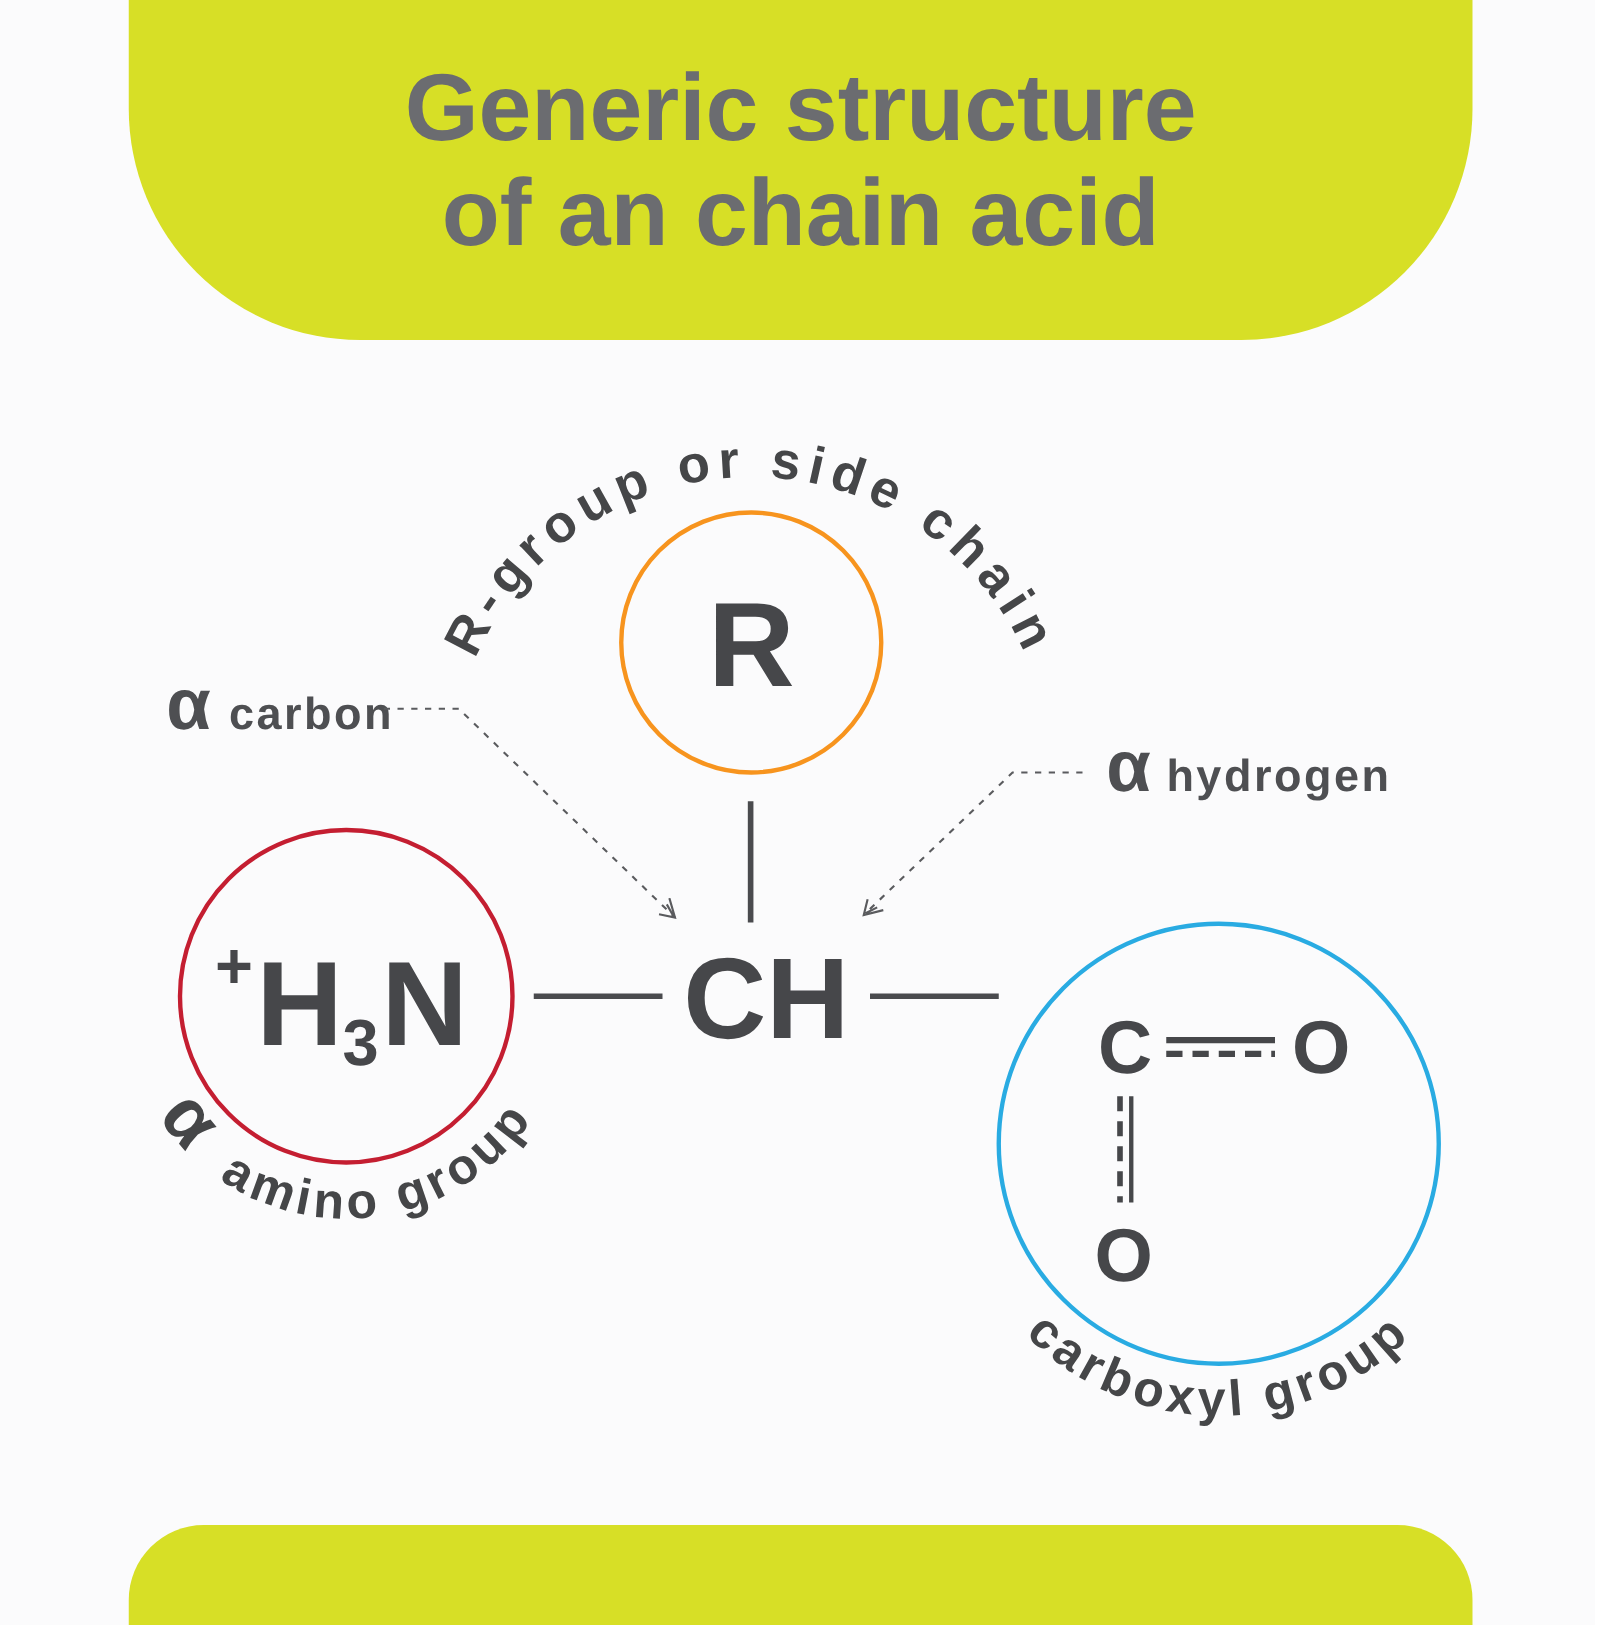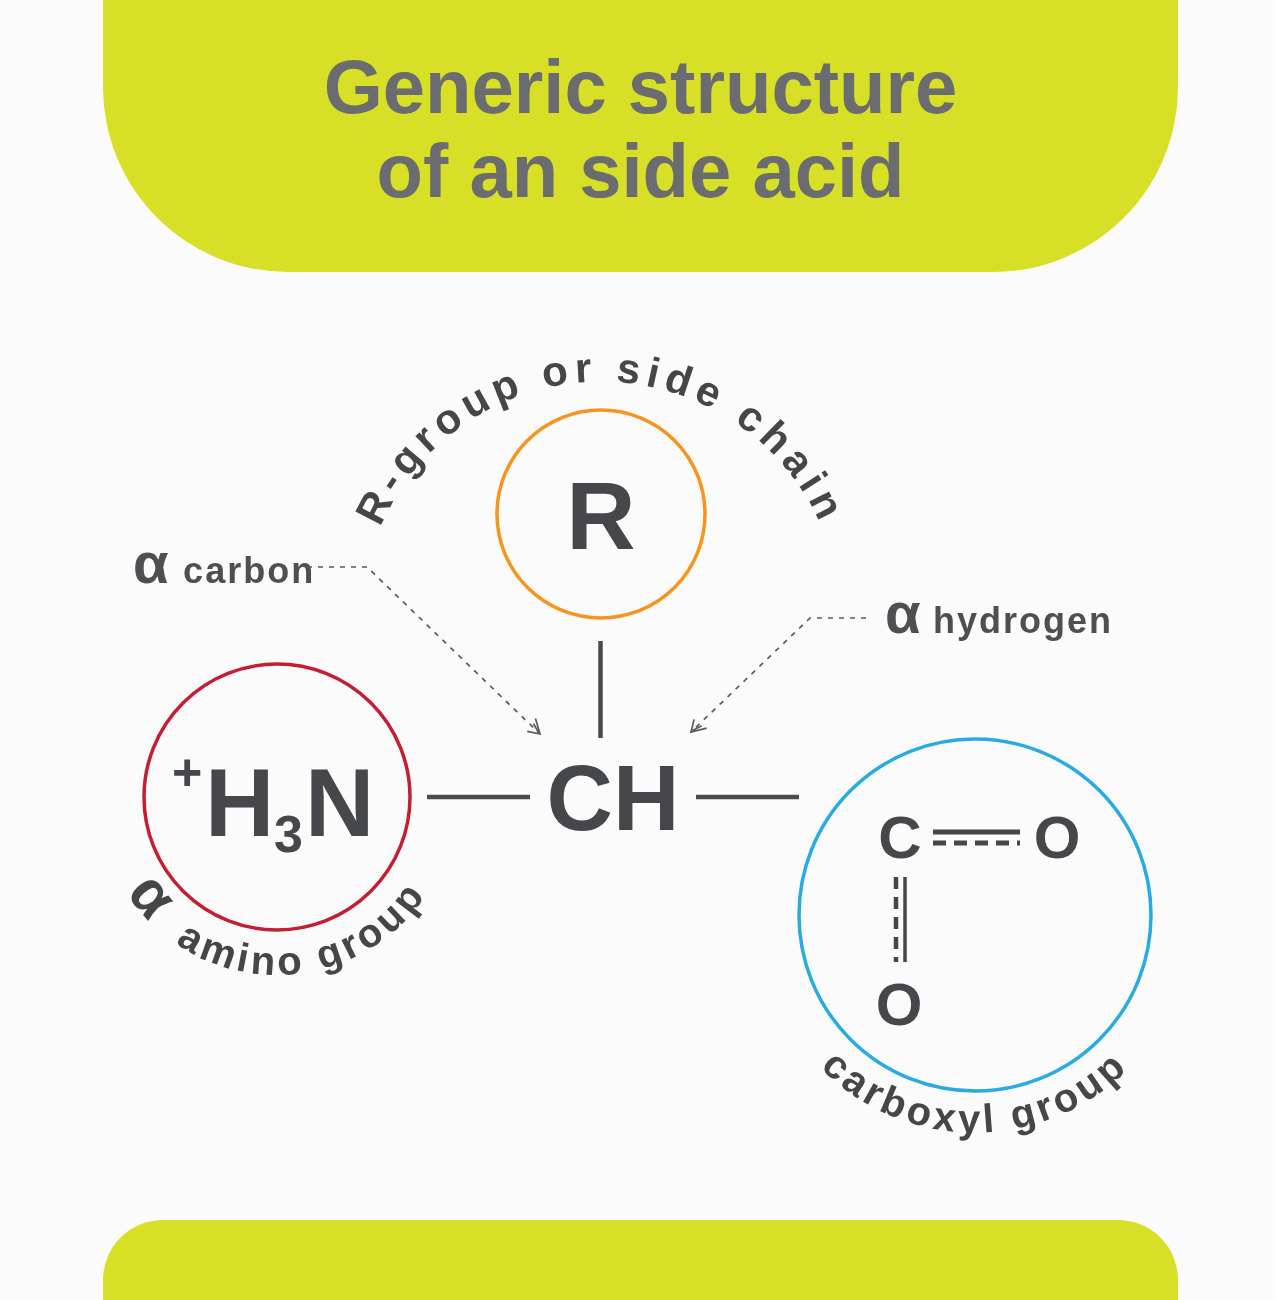--- a/index.html
+++ b/index.html
@@ -43,21 +43,21 @@
   .ring   { fill:none; stroke-width:3.5; }
 </style>
 </head>
 <body>
 
 <div class="page">
 
   <div class="banner banner-top">
     <div class="title">
       <div>Generic structure</div>
-      <div>of an side acid</div>
+      <div>of an chain acid</div>
     </div>
   </div>
 
   <svg class="diagram" width="1280" height="1300" viewBox="0 0 1280 1300">
 
     <defs>
       <marker id="arrow" markerWidth="24" markerHeight="20" refX="16" refY="9" orient="auto" markerUnits="userSpaceOnUse">
         <path d="M 2 1 L 16 9 L 5 16 M 4 6 L 14 9" fill="none" stroke="#5a5b5e" stroke-width="1.7"></path>
       </marker>
       <path id="arc-top" d="M 365 578 A 240 240 0 0 1 837 578"></path>

